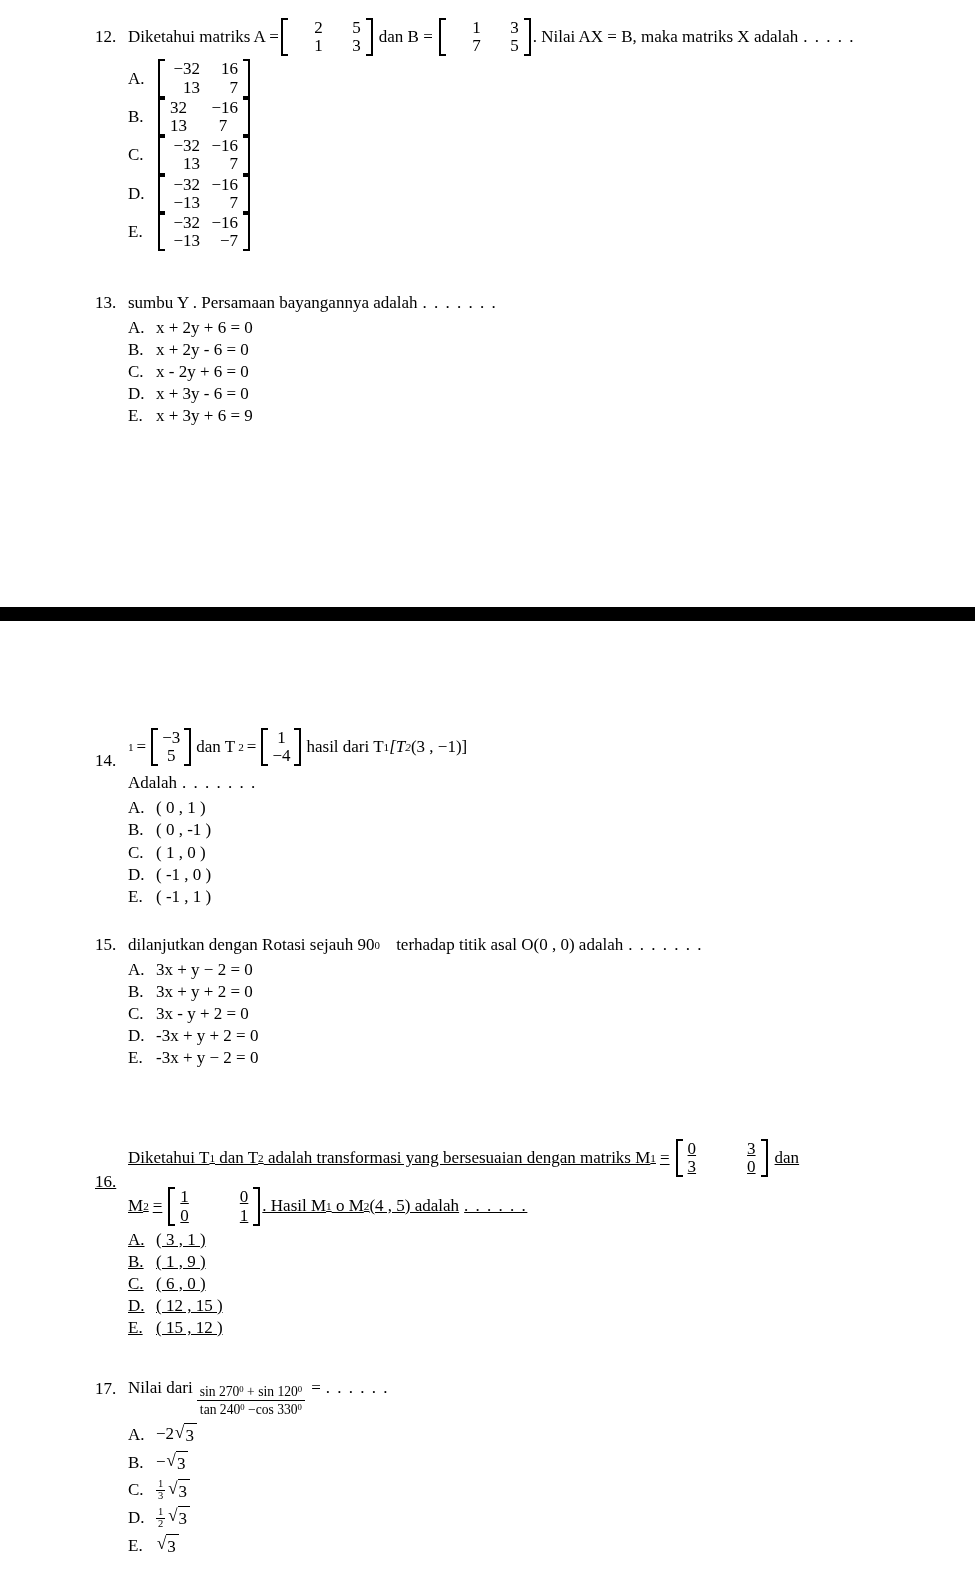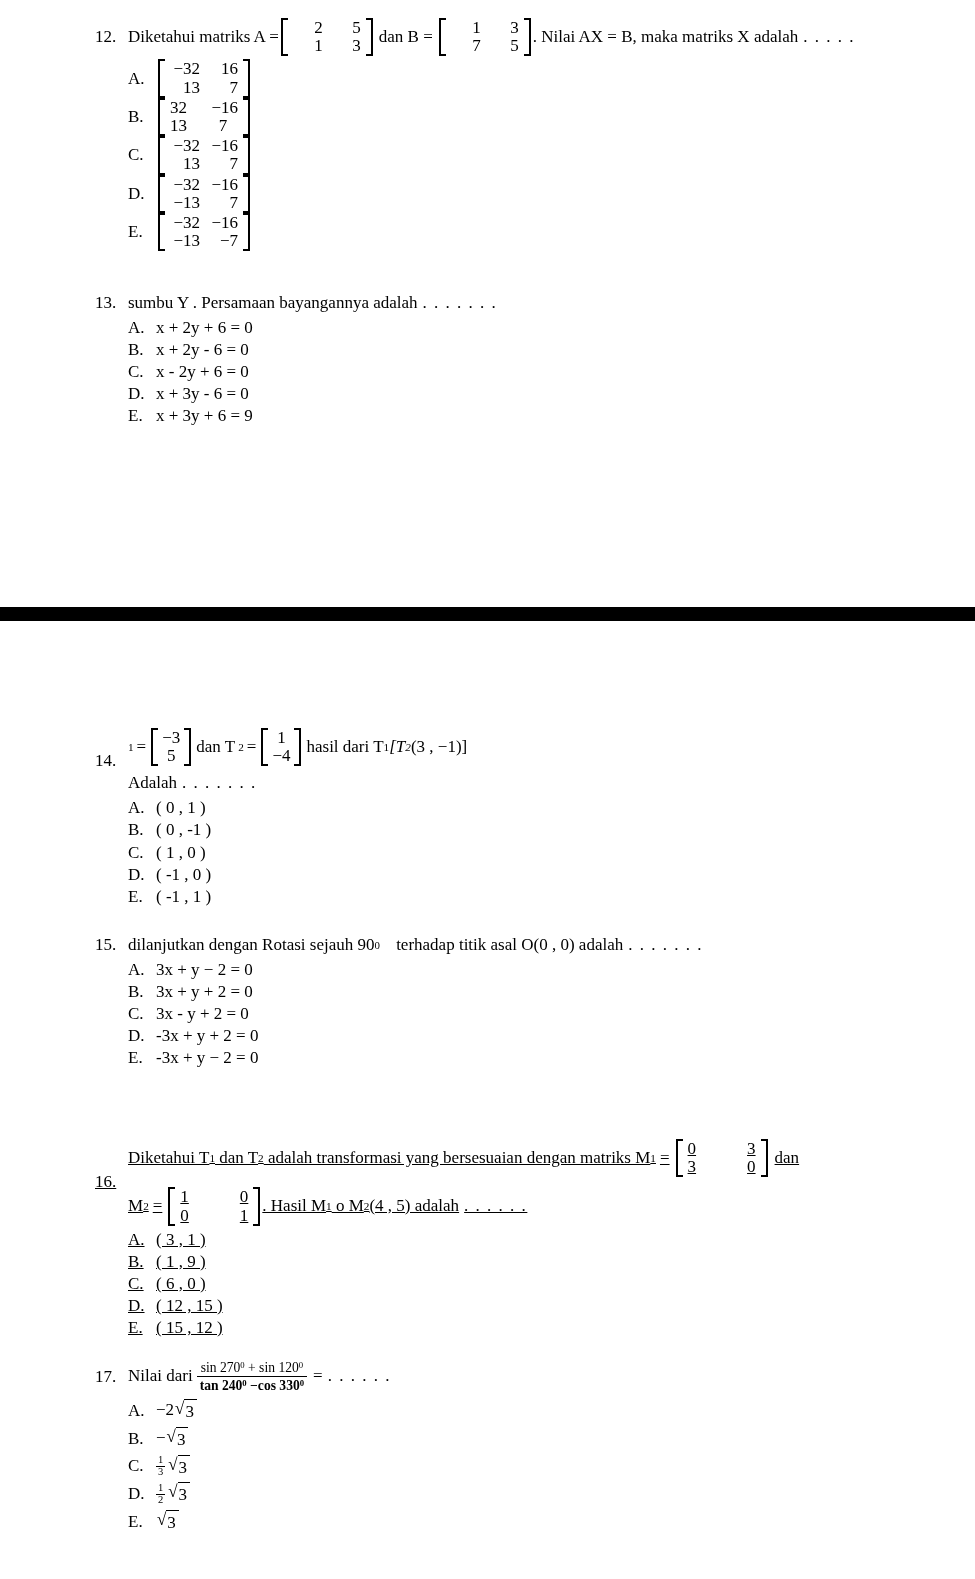--- a/index.html
+++ b/index.html
@@ -110,22 +110,22 @@
   
   .frac {
     display: inline-flex;
     flex-direction: column;
     align-items: center;
     vertical-align: middle;
     margin: 0 4px;
     font-size: 0.80em;
     line-height: 1.12;
   }
-  .frac .num { padding: 0 3px 1px 3px; }
-  .frac .den { padding: 1px 3px 0 3px; border-top: 1.6px solid #000; font-weight: bold; }
+  .frac .num { padding: 0 3px 1px 3px; margin-top: 24px; }
+  .frac .den { padding: 1px 3px 0 3px; border-top: 1.6px solid #000; }
 
   .sfrac {
     display: inline-flex;
     flex-direction: column;
     align-items: center;
     vertical-align: middle;
     font-size: 0.62em;
     line-height: 1.02;
     margin-right: 2px;
   }

